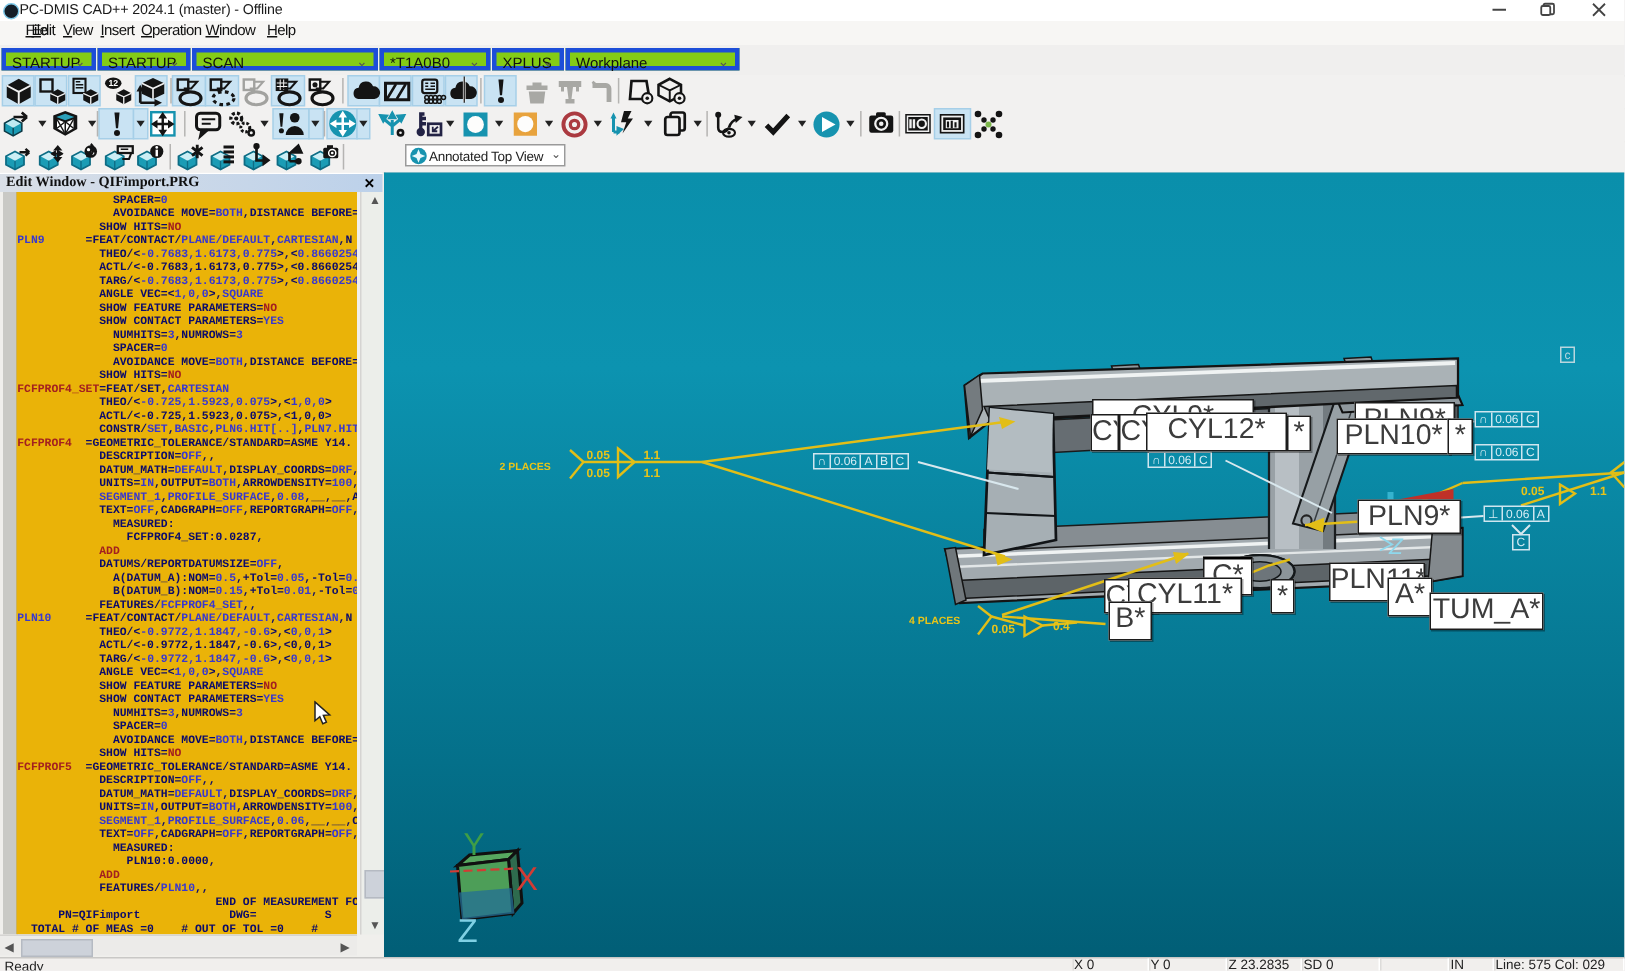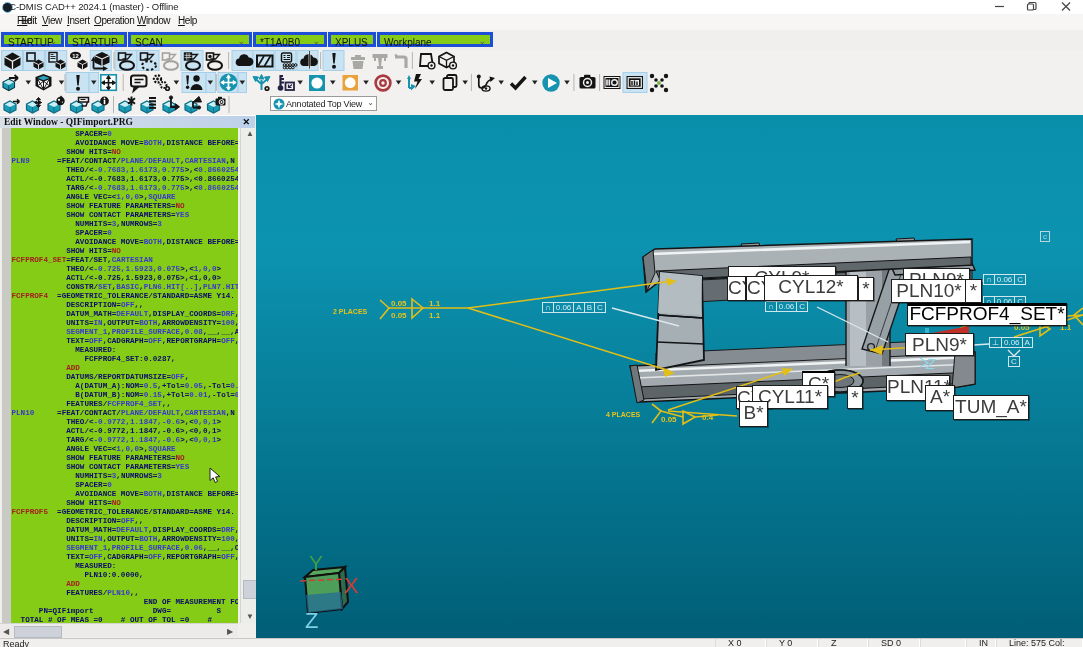--- a/index.html
+++ b/index.html
@@ -1,49 +1,49 @@
 <!DOCTYPE html>
 <html><head><meta charset="utf-8">
 <style>
 html,body{margin:0;padding:0;}
 body{width:1083px;height:647px;position:relative;overflow:hidden;
  font-family:"Liberation Sans",sans-serif;background:#f2f1f0;}
 .abs{position:absolute;}
 #titlebar{left:0;top:0;width:1083px;height:14px;background:#fff;}
-#titletxt{left:3px;top:1px;font-size:9.5px;letter-spacing:-0.1px;color:#1b1b1b;}
+#titletxt{left:13px;top:1px;font-size:9.5px;letter-spacing:-0.1px;color:#1b1b1b;}
 #appicon{left:2px;top:2px;width:9px;height:9px;border-radius:50%;background:#141e28;border:1px solid #7ec8e8;}
 #menubar{left:0;top:14px;width:1083px;height:16px;background:#f7f6f4;font-size:10px;letter-spacing:-0.4px;color:#111;}
 .mi{position:absolute;top:1px;}
 .mi u{text-decoration:underline;}
 #comborow{left:0;top:30px;width:1083px;height:20px;background:#f0efee;border-bottom:1px solid #d9d8d6;}
 .cmb{position:absolute;top:2px;height:15px;background:#84cc16;border:3px solid #1d4ed8;
  font-size:10px;color:#111;line-height:15px;padding-left:4px;box-sizing:border-box;}
 .cmb .ca{position:absolute;right:4px;top:-1px;color:#555;font-size:9px;}
 .row{left:0;width:1083px;background:#f2f1f0;}
 #row1{top:50px;height:22px;border-bottom:1px solid #e3e2e0;}
 #row2{top:72px;height:22px;border-bottom:1px solid #e3e2e0;}
 #row3{top:94px;height:21px;border-bottom:1px solid #cfcecc;}
 #editwin{left:0;top:115px;width:256px;height:524px;background:#f0efec;border-right:1px solid #9aa0a0;}
 #ecap{left:0;top:0;width:255px;height:13px;background:linear-gradient(90deg,#d9dfe7,#bcd1ea);
  font-size:9.5px;font-weight:bold;color:#101010;line-height:13px;padding-left:4px;box-sizing:border-box;
  border-top:1px solid #fff;font-family:Liberation Serif, serif;}
 #ecapx{right:5px;top:0px;font-size:9px;color:#000;font-weight:bold;}
-#ecode{left:10.5px;top:13px;width:227px;height:495px;background:#84cc16;overflow:hidden;}
+#ecode{left:10.5px;top:13px;width:227px;height:495px;background:#eab308;overflow:hidden;}
 #ecode pre{margin:0;font-family:"Liberation Mono",monospace;font-size:7.6px;font-weight:bold;
  line-height:9px;color:#0b0b6b;letter-spacing:0px;padding:2px 0 0 1px;}
 .b{color:#3838cf;}
 .r{color:#a32020;}
 .vsb{left:240px;top:13px;width:15px;height:495px;background:#eceeea;border-left:1px solid #d5d4d2;}.emargin{position:absolute;left:2px;top:13px;width:8.5px;height:495px;background:#c9c9c5;border-right:1px solid #9a9a96;}
 .hsb{left:0px;top:508px;width:238px;height:13px;background:#ecebe9;border-top:1px solid #d5d4d2;}
 .sbarrow{position:absolute;color:#555;font-size:8px;}
 .vthumb{position:absolute;left:2px;top:452px;width:13px;height:17px;background:#cdd2da;border:1px solid #b5bac2;}
 #viewport{left:256px;top:115px;width:827px;height:524px;background:linear-gradient(180deg,#0a8fab 0%,#0c93b0 25%,#04708a 75%,#015e76 100%);}
 #statusbar{left:0;top:638px;width:1083px;height:9px;background:#f1efed;border-top:1px solid #c9c8c6;
  font-size:9px;color:#222;}
-.scell{position:absolute;top:0px;height:9px;line-height:9px;border-left:1px solid #dddcda;border-right:1px solid #fff;padding-left:12px;box-sizing:border-box;}
+.scell{position:absolute;top:0px;height:9px;line-height:9px;border-left:1px solid #dddcda;border-right:1px solid #fff;padding-left:0;box-sizing:border-box;}
 .lbl{position:absolute;background:#fff;border:1px solid #1c1c1c;color:#3c3c3c;
  font-size:19px;line-height:22px;text-align:center;box-shadow:1px 1px 0 rgba(0,0,0,0.35);}
 .fcf{position:absolute;border:1px solid #cfe6ef;color:#d7edf5;font-size:8px;display:flex;}
 .fcf div{border-right:1px solid #cfe6ef;padding:0 2px;line-height:9px;}
 .fcf div:last-child{border-right:none;}
 .ytx{position:absolute;color:#e8c419;font-size:8px;font-weight:bold;}
 </style></head>
 <body>
 <div id="titlebar" class="abs"></div>
 <div id="appicon" class="abs"></div>
@@ -703,21 +703,20 @@
     </div>
 
 <div class="lbl" style="left:647px;top:153px;width:65px;height:24px">PLN9*</div>
 <div class="lbl" style="left:472px;top:151px;width:106px;height:22px">CYL9*</div>
 <div class="lbl" style="left:635px;top:164px;width:74px;height:22px">PLN10*</div>
 <div class="lbl" style="left:709px;top:164px;width:15px;height:22px">*</div>
 <div class="lbl" style="left:471px;top:161px;width:17px;height:23px;overflow:hidden">CY</div>
 <div class="lbl" style="left:490px;top:161px;width:17px;height:23px;overflow:hidden">CY</div>
 <div class="lbl" style="left:508px;top:160px;width:92px;height:24px">CYL12*</div>
 <div class="lbl" style="left:602px;top:162px;width:14px;height:22px">*</div>
-<div class="lbl" style="left:651px;top:188px;width:158px;height:19px;border-top:3px solid #000;color:#000;font-size:19px;line-height:16px;letter-spacing:0px">FCFPROF4_SET*</div>
 <div class="lbl" style="left:649px;top:218px;width:67px;height:21px">PLN9*</div>
 <div class="lbl" style="left:630px;top:260px;width:62px;height:24px;overflow:hidden">PLN11*</div>
 <div class="lbl" style="left:546px;top:256px;width:31px;height:23px;border-top:2px solid #000">C*</div>
 <div class="lbl" style="left:480px;top:271px;width:16px;height:21px;overflow:hidden">CY</div>
 <div class="lbl" style="left:498px;top:271px;width:16px;height:21px;overflow:hidden">CY</div>
 <div class="lbl" style="left:496px;top:270px;width:74px;height:22px">CYL11*</div>
 <div class="lbl" style="left:591px;top:271px;width:14px;height:21px">*</div>
 <div class="lbl" style="left:483px;top:286px;width:27px;height:24px">B*</div>
 <div class="lbl" style="left:669px;top:270px;width:28px;height:24px">A*</div>
 <div class="lbl" style="left:697px;top:280px;width:74px;height:23px">TUM_A*</div>

